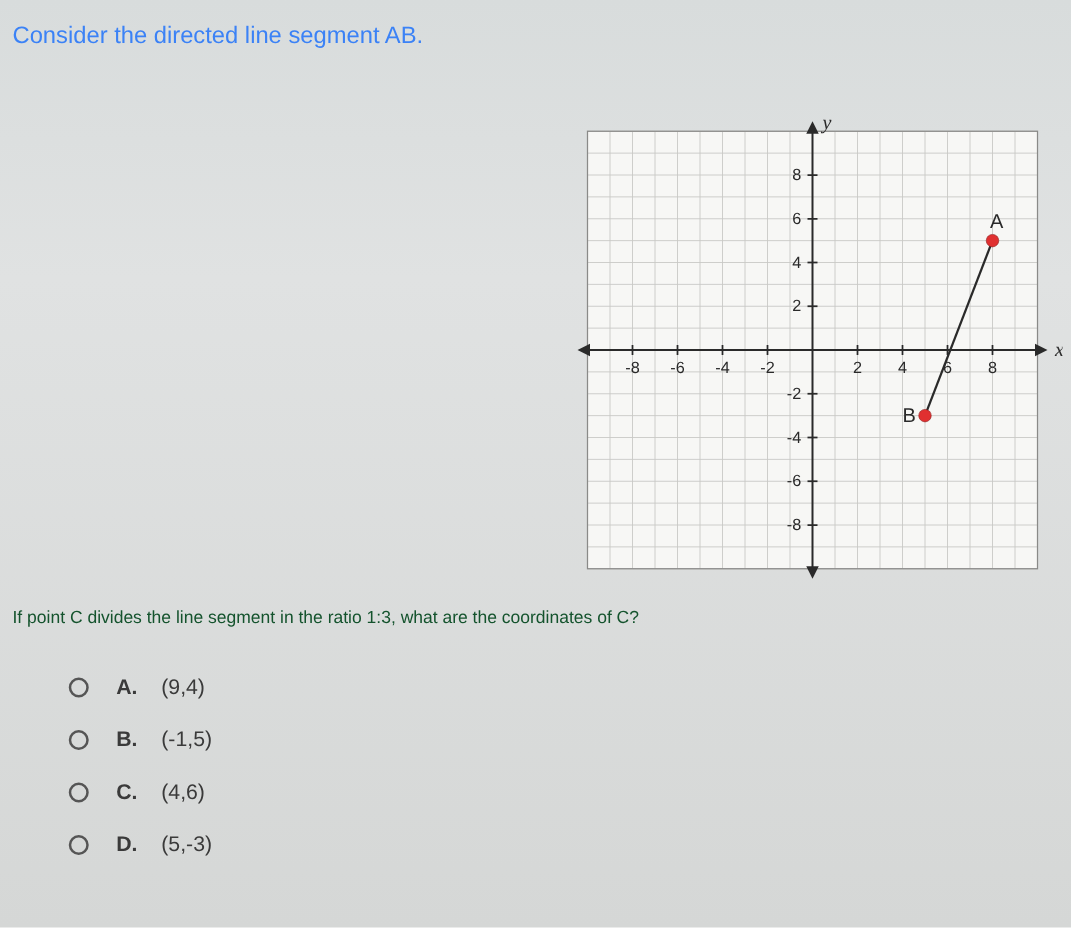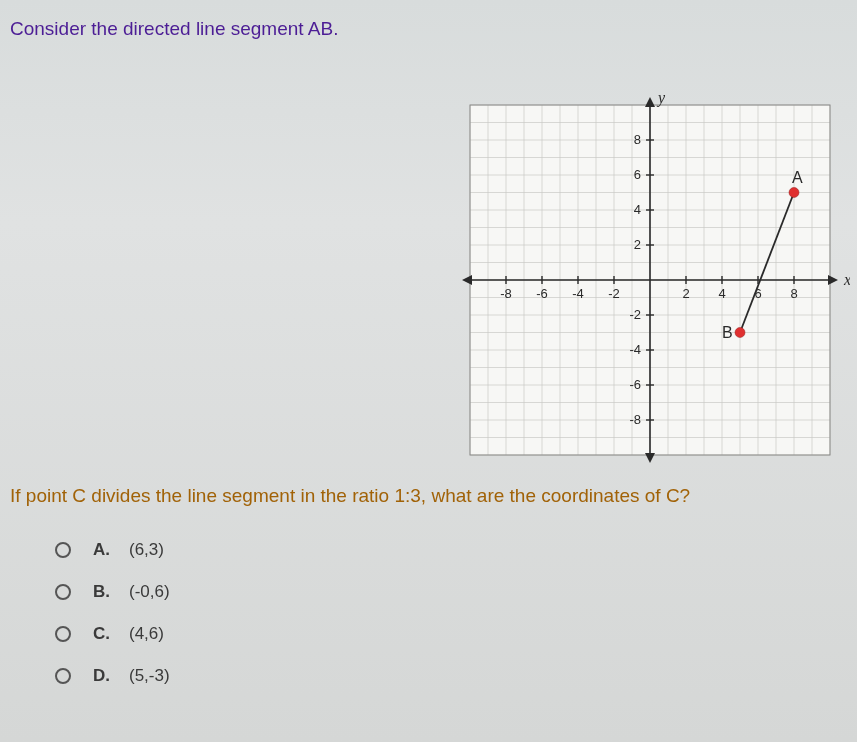--- a/index.html
+++ b/index.html
@@ -7,37 +7,37 @@
       font-family: Arial, Helvetica, sans-serif;
       background: linear-gradient(to bottom, #d8dcdc 0%, #e0e2e2 30%, #d5d7d6 100%);
       width: 857px;
       height: 742px;
       padding: 18px 10px 10px 10px;
       color: #2a2a2a;
       position: relative;
     }
     .question-intro {
       font-size: 19px;
-      color: #4c1d95;
+      color: #3b82f6;
       margin-bottom: 20px;
       margin-left: 0px;
     }
     .graph-container {
       position: absolute;
       left: 450px;
       top: 90px;
       width: 400px;
       height: 380px;
     }
     .sub-question {
       position: absolute;
       top: 485px;
       left: 10px;
-      font-size: 19px;
-      color: #a16207;
+      font-size: 14px;
+      color: #14532d;
     }
     .options {
       position: absolute;
       top: 540px;
       left: 55px;
     }
     .option {
       display: flex;
       align-items: center;
       margin-bottom: 22px;
@@ -160,26 +160,26 @@
       <text x="272" y="247.5" font-size="16" font-family="Arial" fill="#2a2a2a">B</text>
     </svg>
 </div>
 
 <div class="sub-question">If point C divides the line segment in the ratio 1:3, what are the coordinates of C?</div>
 
 <div class="options">
   <div class="option">
     <span class="radio"></span>
     <span class="option-letter">A.</span>
-    <span class="option-value">(6,3)</span>
+    <span class="option-value">(9,4)</span>
   </div>
   <div class="option">
     <span class="radio"></span>
     <span class="option-letter">B.</span>
-    <span class="option-value">(-0,6)</span>
+    <span class="option-value">(-1,5)</span>
   </div>
   <div class="option">
     <span class="radio"></span>
     <span class="option-letter">C.</span>
     <span class="option-value">(4,6)</span>
   </div>
   <div class="option">
     <span class="radio"></span>
     <span class="option-letter">D.</span>
     <span class="option-value">(5,-3)</span>

